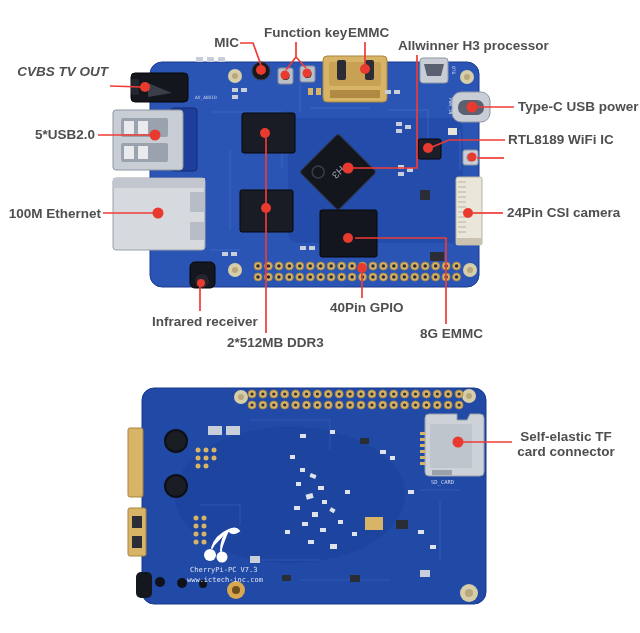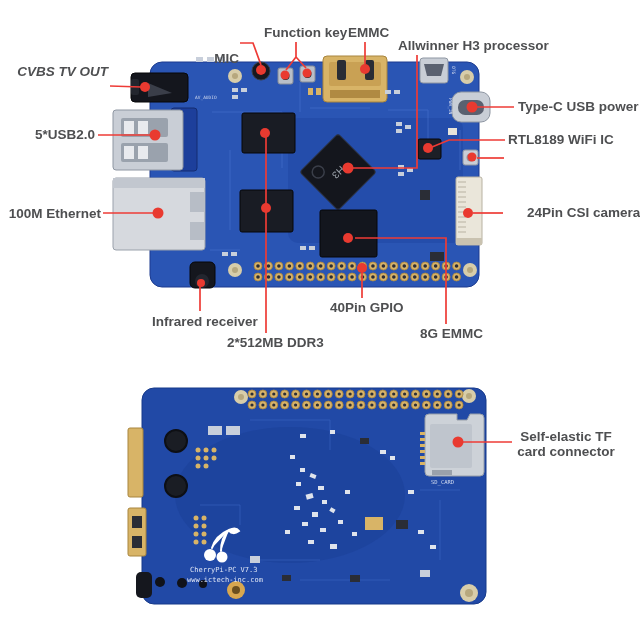--- a/index.html
+++ b/index.html
@@ -501,29 +501,29 @@
         <circle cx="468" cy="213" r="5"></circle>
     <circle cx="201" cy="283" r="4"></circle>
         <circle cx="265" cy="133" r="5"></circle>
         <circle cx="266" cy="208" r="5"></circle>
     <circle cx="362" cy="268" r="5"></circle>
         <circle cx="348" cy="238" r="5"></circle>
         <circle cx="458" cy="442" r="5.5"></circle>
   </g>
 </svg>
 
-<div class="lbl" style="right:401px;top:52px;">MIC</div>
+<div class="lbl" style="right:401px;top:36px;">MIC</div>
 <div class="lbl" style="left:264px;top:26px;">Function key</div>
 <div class="lbl" style="left:348px;top:26px;">EMMC</div>
 <div class="lbl" style="left:398px;top:39px;">Allwinner H3 processor</div>
 <div class="lbl" style="right:532px;top:65px;font-style:italic;">CVBS TV OUT</div>
 <div class="lbl" style="right:545px;top:128px;">5*USB2.0</div>
 <div class="lbl" style="right:539px;top:207px;">100M Ethernet</div>
 <div class="lbl" style="left:518px;top:100px;">Type-C USB power in</div>
 <div class="lbl" style="left:508px;top:133px;">RTL8189 WiFi IC</div>
-<div class="lbl" style="left:507px;top:206px;margin-left:20px;">24Pin CSI camera</div>
+<div class="lbl" style="left:507px;top:206px;">24Pin CSI camera</div>
 <div class="lbl" style="left:152px;top:315px;">Infrared receiver</div>
 <div class="lbl" style="left:227px;top:336px;">2*512MB DDR3</div>
 <div class="lbl" style="left:330px;top:301px;">40Pin GPIO</div>
 <div class="lbl" style="left:420px;top:327px;text-align:center;">8G EMMC</div>
 <div class="lbl wrap" style="left:517px;top:430px;width:98px;text-align:center;">Self-elastic TF card connector</div>
 
 </div>
 
 </body></html>

